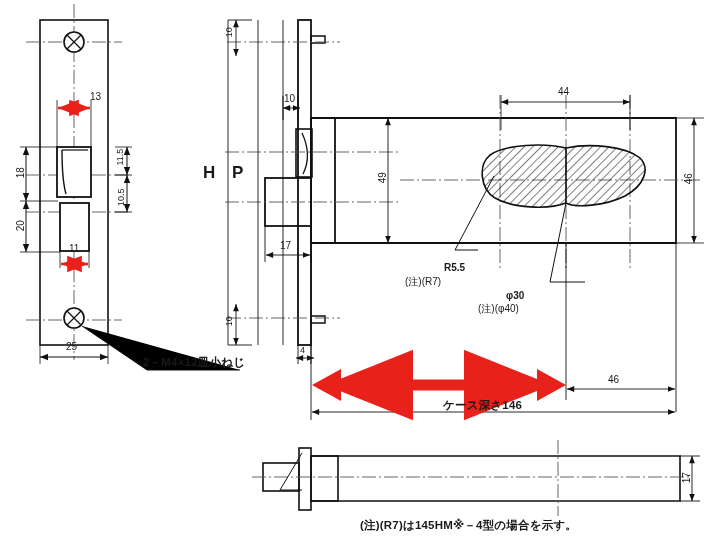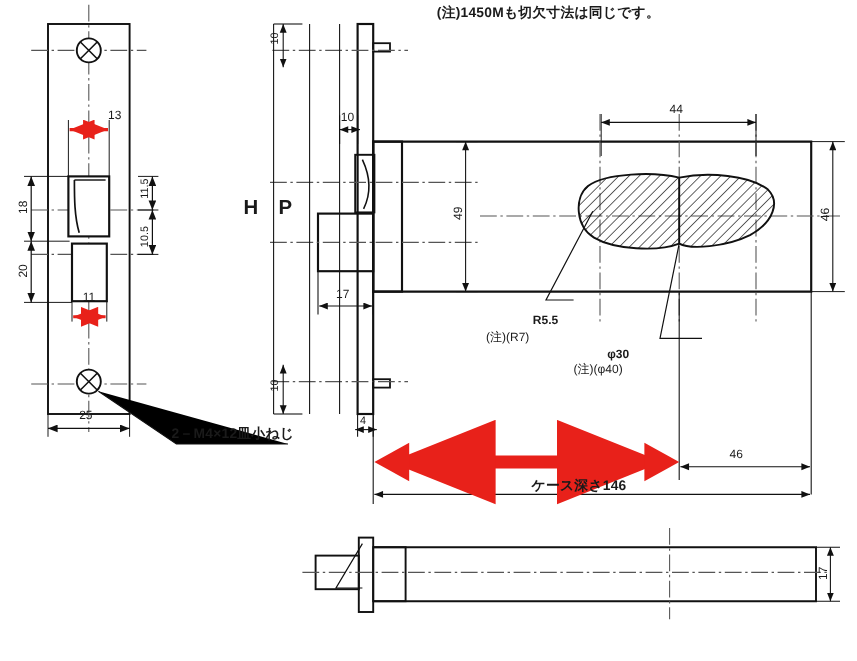--- a/index.html
+++ b/index.html
@@ -268,21 +268,20 @@
     <g stroke="#111" stroke-width="1" fill="none">
       <path d="M302,453 L280,490 L302,490"></path>
     </g>
     <g stroke="#111" stroke-width="0.9">
       <line x1="692" y1="456" x2="692" y2="501" marker-start="url(#arS)" marker-end="url(#ar)"></line>
       <line x1="680" y1="456" x2="700" y2="456"></line>
       <line x1="680" y1="501" x2="700" y2="501"></line>
     </g>
   </svg>
 
-  <div class="lbl note" style="left:364px;top:5px;">(注)1450Mも切欠寸法は同じです。</div>
 
   <div class="lbl sm" style="left:68px;top:91px;margin-left:22px;">13</div>
   <div class="lbl sm rot90" style="left:15px;top:167px;">18</div>
   <div class="lbl sm rot90" style="left:15px;top:220px;">20</div>
   <div class="lbl sm" style="left:69px;top:243px;">11</div>
   <div class="lbl xs rot90" style="left:112px;top:152px;">11.5</div>
   <div class="lbl xs rot90" style="left:112px;top:192px;">10.5</div>
   <div class="lbl sm" style="left:66px;top:341px;">25</div>
 
   <div class="lbl note" style="left:143px;top:356px;">2－M4×12皿小ねじ</div>
@@ -302,14 +301,15 @@
 
   <div class="lbl sm" style="left:424px;top:262px;font-weight:bold;padding-left:20px;">R5.5</div>
   <div class="lbl sm" style="left:405px;top:276px;">(注)(R7)</div>
   <div class="lbl sm" style="left:506px;top:290px;font-weight:bold;">φ30</div>
   <div class="lbl sm" style="left:478px;top:303px;">(注)(φ40)</div>
 
   <div class="lbl note" style="left:443px;top:399px;">ケース深さ146</div>
 
   <div class="lbl sm rot90" style="left:681px;top:472px;">17</div>
 
+  <div class="lbl note" style="left:360px;top:519px;">(注)(R7)は145HM※－4型の場合を示す。</div>
 
 </div>
 
 </body></html>

